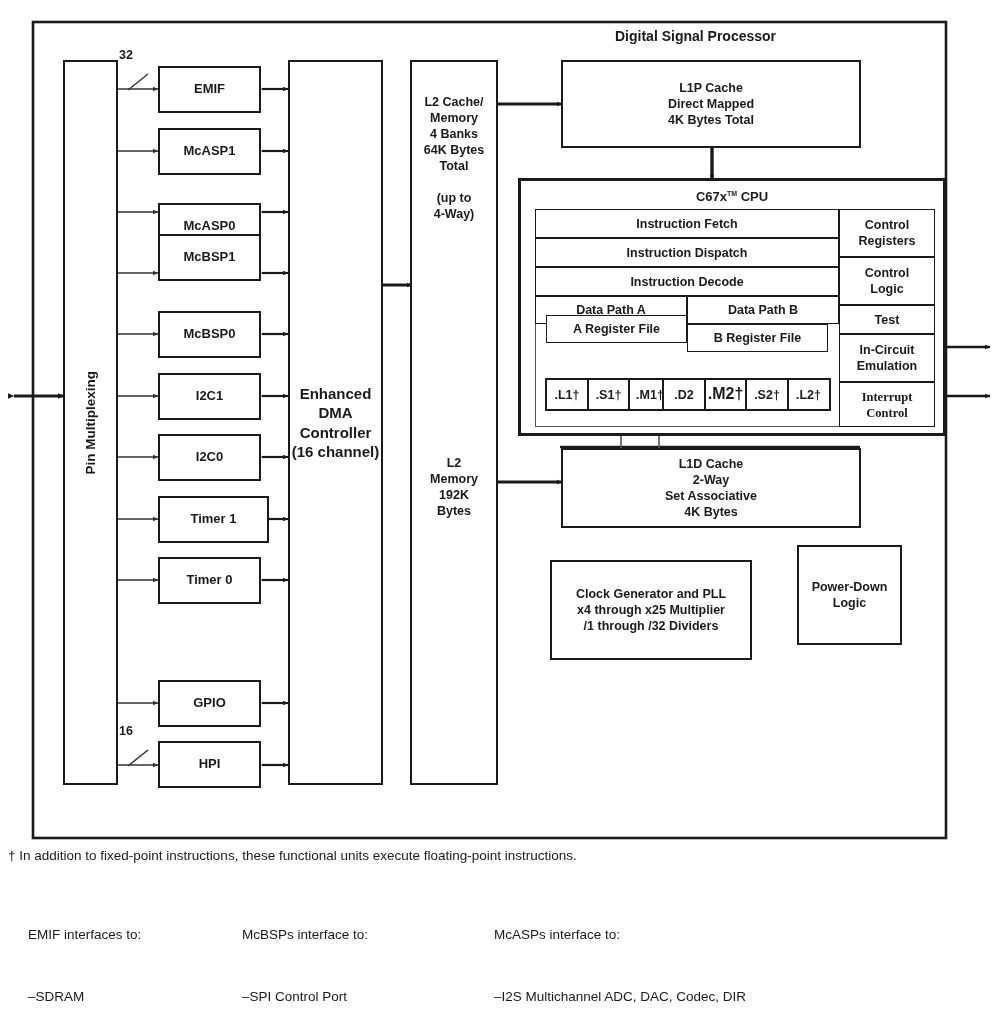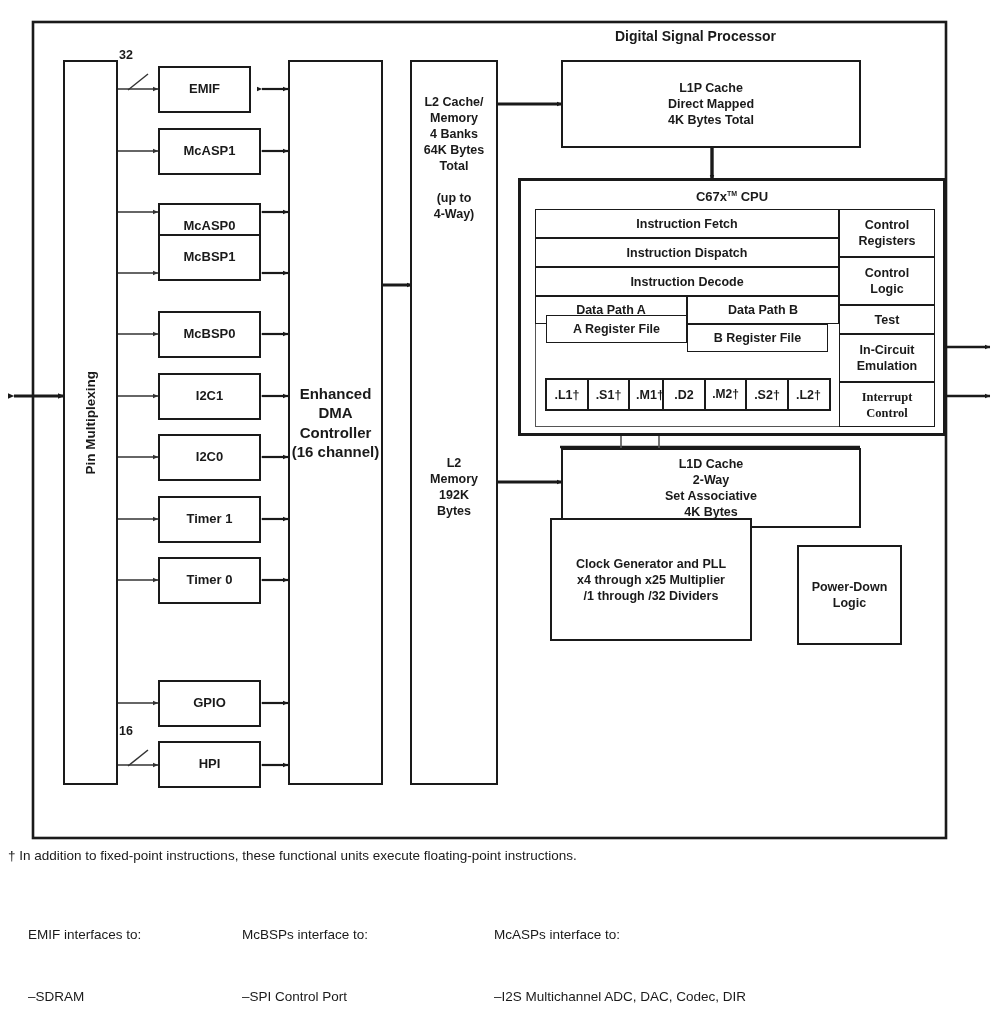--- a/index.html
+++ b/index.html
@@ -117,42 +117,42 @@
 
   <div class="title" style="left:615px;top:28px;">Digital Signal Processor</div>
 
   <div class="blk" style="left:63px;top:60px;width:55px;height:725px;">
     <span class="vert" style="font-size:13.5px;">Pin Multiplexing</span>
   </div>
 
   <div class="busnum" style="left:119px;top:48px;">32</div>
   <div class="busnum" style="left:119px;top:724px;">16</div>
 
-  <div class="blk per" style="left:158px;top:66px;width:93px;height:47px;">
+  <div class="blk per" style="left:158px;top:66px;width:103px;height:47px;">
     <span>EMIF</span>
     </div>
   <div class="blk per" style="left:158px;top:128px;width:103px;height:47px;">
     <span>McASP1</span>
     </div>
   <div class="blk per" style="left:158px;top:203px;width:103px;height:47px;">
     <span>McASP0</span>
     </div>
   <div class="blk per" style="left:158px;top:234px;width:103px;height:47px;">
     <span>McBSP1</span>
     </div>
   <div class="blk per" style="left:158px;top:311px;width:103px;height:47px;">
     <span>McBSP0</span>
     </div>
   <div class="blk per" style="left:158px;top:373px;width:103px;height:47px;">
     <span>I2C1</span>
     </div>
   <div class="blk per" style="left:158px;top:434px;width:103px;height:47px;">
     <span>I2C0</span>
     </div>
-  <div class="blk per" style="left:158px;top:496px;width:103px;height:47px;">
+  <div class="blk per" style="left:158px;top:496px;width:111px;height:47px;">
     <span>Timer 1</span>
     </div>
   <div class="blk per" style="left:158px;top:557px;width:103px;height:47px;">
     <span>Timer 0</span>
     </div>
   <div class="blk per" style="left:158px;top:680px;width:103px;height:47px;">
     <span>GPIO</span>
     </div>
   <div class="blk per" style="left:158px;top:741px;width:103px;height:47px;">
     <span>HPI</span>
@@ -187,21 +187,21 @@
 4K Bytes Total</span>
   </div>
 
   <div class="blk" style="left:561px;top:448px;width:300px;height:80px;white-space:pre-line;">
     <span>L1D Cache
 2-Way
 Set Associative
 4K Bytes</span>
   </div>
 
-  <div class="blk" style="left:550px;top:518px;width:202px;height:123px;white-space:pre-line;">
+  <div class="blk" style="left:550px;top:560px;width:202px;height:100px;white-space:pre-line;">
     <span>Clock Generator and PLL
 x4 through x25 Multiplier
 /1 through /32 Dividers</span>
   </div>
 
   <div class="blk" style="left:797px;top:545px;width:105px;height:100px;white-space:pre-line;">
     <span>Power-Down
 Logic</span>
   </div>
 
@@ -251,21 +251,21 @@
         </div>
       <div class="blk" style="position:relative;width:44px;height:33px;margin-left:-2.5px;font-size:12.5px;">
         <span>.D1</span>
         </div>
     </div>
 
     <div style="position:absolute;left:141px;top:197px;display:flex;">
       <div class="blk" style="position:relative;width:44px;height:33px;font-size:12.5px;">
         <span>.D2</span>
         </div>
-      <div class="blk" style="position:relative;width:44px;height:33px;margin-left:-2.5px;font-size:12px;">
+      <div class="blk" style="position:relative;width:44px;height:33px;margin-left:-2.5px;font-size:16px;">
         <span>.M2†</span>
         </div>
       <div class="blk" style="position:relative;width:44px;height:33px;margin-left:-2.5px;font-size:12.5px;">
         <span>.S2†</span>
         </div>
       <div class="blk" style="position:relative;width:44px;height:33px;margin-left:-2.5px;font-size:12.5px;">
         <span>.L2†</span>
         </div>
     </div>
 

